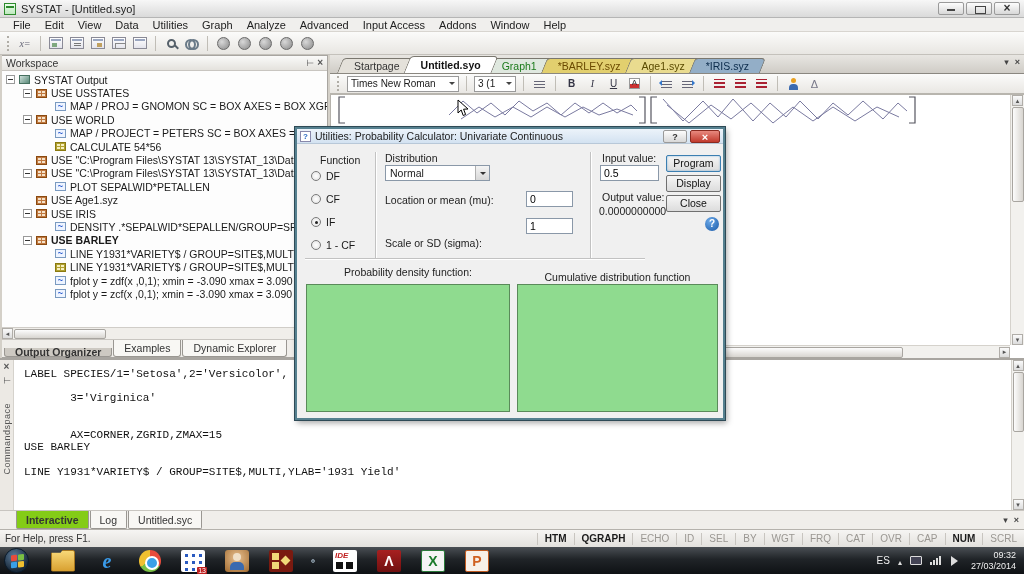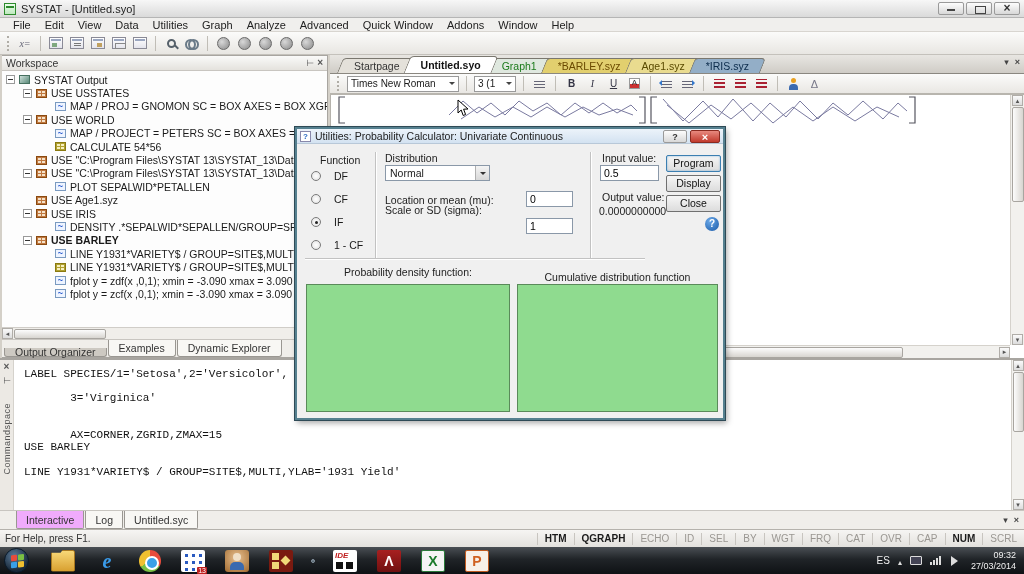--- a/index.html
+++ b/index.html
@@ -59,21 +59,21 @@
   .tree-icon.output-icon { background:linear-gradient(135deg,#cfe0da,#5a8a7a); border:1px solid #46705f; }
   .tree-icon.table-icon { background-color:#f5e2c8; background-image:repeating-linear-gradient(0deg,#c07840 0 1px,transparent 1px 3px),repeating-linear-gradient(90deg,#c07840 0 1px,transparent 1px 4px); border:1px solid #8a4a10; }
   .tree-icon.calc-icon { background-color:#f8f0c0; background-image:repeating-linear-gradient(0deg,#b0a030 0 1px,transparent 1px 3px),repeating-linear-gradient(90deg,#b0a030 0 1px,transparent 1px 4px); border:1px solid #8a7a10; }
   .tree-icon.graph-icon { background:#eef4ff; border:1px solid #7a9ac0; text-align:center; }
   .tree-icon.graph-icon::before { content:"~"; color:#2255cc; font-weight:bold; font-size:9px; line-height:6px; display:block; }
   .lp-hscroll { height:12px; background:#f0eeea; border-top:1px solid #d0cdc8; display:flex; align-items:center; }
   .sb-arrow { width:11px; height:11px; background:linear-gradient(#fafafa,#dcdcdc); border:1px solid #b0ada8; font-size:7px; color:#555; display:flex; align-items:center; justify-content:center; }
   .lp-thumb { width:92px; height:10px; margin-left:1px; background:linear-gradient(#fcfcfc,#d8d5d0); border:1px solid #a8a5a0; border-radius:2px; }
   .lp-tabs { height:18px; background:#f0eeea; display:flex; align-items:stretch; padding-left:2px; gap:1px; border-top:1px solid #c8c5c0; }
   .lp-tab { padding:1px 10px; font-size:10.5px; border:1px solid #9a9792; border-top:none; border-radius:0 0 3px 3px; background:#f8f7f4; color:#333; display:flex; align-items:center; }
-  .lp-tab.active { background:#cdc9c2; font-weight:normal;margin-top:8px; }
+  .lp-tab.active { background:#cdc9c2; font-weight:bold;margin-top:8px; }
 
   
   .right-panel { position:absolute; left:330px; top:55px; width:694px; height:303px; display:flex; flex-direction:column; }
   .doc-tabstrip { height:19px; background:linear-gradient(#e8e6e2,#cfccc6); border-bottom:1px solid #8a8780; display:flex; align-items:flex-end; padding-left:10px; position:relative; }
   .dtab { position:relative; height:15px; padding:0 14px; display:flex; align-items:center; font-size:10.5px; margin-right:-7px; cursor:default; }
   .dtab::before { content:""; position:absolute; inset:0; transform:skewX(-22deg); border:1px solid #7a776f; border-bottom:none; border-radius:4px 4px 0 0; background:var(--bg,#e4e1da); }
   .dtab span { position:relative; z-index:1; color:var(--fg,#333); font-weight:var(--fw,normal); }
   .dtab.t-active { height:17px; z-index:2; --bg:#ffffff; --fw:bold; --fg:#111; }
   .dtab.t-green { --bg:#dfe8df; --fg:#1a7a1a; }
   .dtab.t-yellow { --bg:#e2cf6e; --fg:#6b4a00; }
@@ -113,21 +113,21 @@
   .cmd-strip { width:14px; background:#ece9e4; border-right:1px solid #d5d2cc; display:flex; flex-direction:column; align-items:center; padding-top:2px; }
   .cmd-side-label { writing-mode:vertical-rl; transform:rotate(180deg); font-size:9px; color:#555; margin-top:18px; letter-spacing:0.5px; }
   .cmd-code { flex:1; padding:8px 0 0 10px; font-family:"Liberation Mono","DejaVu Sans Mono",monospace; font-size:11px; color:#111; overflow:hidden; }
   .code-line { white-space:pre; min-height:12.2px; line-height:12.2px; }
   .cmd-vscroll { width:13px; background:#f2f1ee; border-left:1px solid #d5d2cc; display:flex; flex-direction:column; align-items:center; }
   .cmd-vthumb { width:11px; height:60px; margin-top:1px; background:linear-gradient(90deg,#fcfcfc,#d8d5d0); border:1px solid #a8a5a0; border-radius:2px; }
 
   
   .bottom-tabs { position:absolute; left:0; top:510px; width:1024px; height:19px; background:#f0eeea; border-top:1px solid #c8c5c0; display:flex; align-items:stretch; padding-left:16px; gap:1px; }
   .btab { padding:1px 9px; font-size:10.5px; border:1px solid #9a9792; border-top:none; border-radius:0 0 2px 2px; background:#f8f7f4; color:#333; display:flex; align-items:center; }
-  .btab.active { background:#f0abfc; font-weight:normal; }
+  .btab.active { background:#84cc16; font-weight:bold; }
   .bottom-tabs .strip-btns2 { margin-left:auto; display:flex; gap:6px; align-items:center; padding-right:5px; }
 
   
   .statusbar { position:absolute; left:0; top:529px; width:1024px; height:18px; background:linear-gradient(#f6f5f3,#e3e1dd); border-top:1px solid #b5b2ac; display:flex; align-items:center; font-size:10px; }
   .status-help { padding-left:5px; color:#333; }
   .status-inds { margin-left:auto; display:flex; height:100%; align-items:center;justify-content:flex-end; }
   .ind { padding:0 7px; border-left:1px solid #c8c5c0; height:12px; display:flex; align-items:center; }
   .ind.on { color:#1a1a1a; font-weight:bold; }
   .ind.off { color:#9a9792; }
 
@@ -139,21 +139,21 @@
   .dlg-title-text { font-size:10.5px; color:#222; }
   .dlg-tbtns { margin-left:auto; display:flex; gap:3px; }
   .dlg-help-btn { width:24px; height:13px; border:1px solid #9a9a9a; border-radius:2px; background:linear-gradient(#fdfdfd,#d8d8d8); font-size:9px; color:#333; text-align:center; line-height:12px; }
   .dlg-help-btn::before { content:"?"; font-weight:bold; }
   .dlg-close-btn { width:30px; height:13px; border:1px solid #8a2a20; border-radius:2px; background:linear-gradient(#e8897f,#c13a2d); color:#fff; font-size:9px; font-weight:bold; text-align:center; line-height:12px; }
   .dlg-close-btn::before { content:"×"; font-size:11px; }
   .dlg-body { position:relative; width:100%; height:calc(100% - 15px); font-size:10.5px; }
   .dlg-label { position:absolute; color:#222; }
   .vsep { position:absolute; width:2px; border-left:1px solid #c2c2c2; border-right:1px solid #ffffff; }
   .hsep { position:absolute; height:2px; border-top:1px solid #c2c2c2; border-bottom:1px solid #ffffff; }
-  .radio-row { position:absolute; display:flex; align-items:center; gap:13px; }
+  .radio-row { position:absolute; display:flex; align-items:center; gap:5px; }
   .radio { width:10px; height:10px; border-radius:50%; border:1px solid #7a7a7a; background:radial-gradient(#ffffff,#e0e0e0); position:relative; }
   .radio.checked::after { content:""; position:absolute; left:2.5px; top:2.5px; width:3px; height:3px; border-radius:50%; background:#222; }
   .dlg-select { position:absolute; height:16px; border:1px solid #8a98a8; background:#fff; display:flex; align-items:center; padding-left:4px; }
   .dlg-select .sel-arrow-box { margin-left:auto; width:14px; height:100%; background:linear-gradient(#f4f4f4,#d8d8d8); border-left:1px solid #b0b0b0; display:flex; align-items:center; justify-content:center; }
   .dlg-select .arrow { width:0; height:0; border:3px solid transparent; border-top-color:#333; margin-top:3px; }
   .dlg-input { position:absolute; height:16px; border:1px solid #8a98a8; background:#fff; font-size:10.5px; padding:0 3px; font-family:"Liberation Sans",sans-serif; }
   .dlg-btn { position:absolute; width:55px; height:17px; border:1px solid #707070; border-radius:2px; background:linear-gradient(#f6f6f6,#dcdcdc); font-size:10.5px; text-align:center; line-height:15px; color:#111; }
   .dlg-btn.focused { border-color:#3c7fb1; box-shadow:inset 0 0 2px #7ab0d8; }
   .help-circle { position:absolute; width:14px; height:14px; border-radius:50%; background:radial-gradient(circle at 35% 30%, #6aa8e8, #1a5aa8); color:#fff; font-size:10px; font-weight:bold; text-align:center; line-height:14px; }
   .help-circle::before { content:"?"; }
@@ -222,21 +222,21 @@
   <div class="menubar">
 
   <span class="menu-item">File</span>
       <span class="menu-item">Edit</span>
       <span class="menu-item">View</span>
       <span class="menu-item">Data</span>
       <span class="menu-item">Utilities</span>
       <span class="menu-item">Graph</span>
       <span class="menu-item">Analyze</span>
       <span class="menu-item">Advanced</span>
-      <span class="menu-item">Quick Window</span>
+      <span class="menu-item">Input Access</span>
       <span class="menu-item">Addons</span>
       <span class="menu-item">Window</span>
       <span class="menu-item">Help</span>
     </div>
 
   <div class="toolbar">
     <span class="grip"></span>
     <span class="tbtn">
         <span class="eq-label">x=</span>
       </span>
@@ -597,21 +597,21 @@
       <span class="vsep" style="left:78px;top:8px;height:108px"></span>
       <span class="dlg-label" style="left:88px;top:8px">Distribution</span>
       <span class="dlg-select" style="left:88px;top:21px;width:105px">
         <span>Normal</span>
         <span class="sel-arrow-box">
             <span class="arrow"></span>
           </span>
       </span>
       <span class="dlg-label" style="left:88px;top:50px">Location or mean (mu):</span>
       <input class="dlg-input" style="left: 229px; top: 47px; width: 47px;" value="0">
-      <span class="dlg-label" style="left:88px;top:60px">Scale or SD (sigma):</span>
+      <span class="dlg-label" style="left:88px;top:93px">Scale or SD (sigma):</span>
       <input class="dlg-input" style="left: 229px; top: 74px; width: 47px;" value="1">
       <span class="vsep" style="left:293px;top:8px;height:108px"></span>
       <span class="dlg-label" style="left:305px;top:8px">Input value:</span>
       <input class="dlg-input" style="left: 303px; top: 21px; width: 59px;" value="0.5">
       <span class="dlg-label" style="left:305px;top:47px">Output value:</span>
       <span class="dlg-label" style="left:302px;top:61px">0.0000000000</span>
       <span class="dlg-btn focused" style="left:369px;top:11px">Program</span>
       <span class="dlg-btn" style="left:369px;top:31px">Display</span>
       <span class="dlg-btn" style="left:369px;top:51px">Close</span>
       <span class="help-circle" style="left:408px;top:73px"></span>

